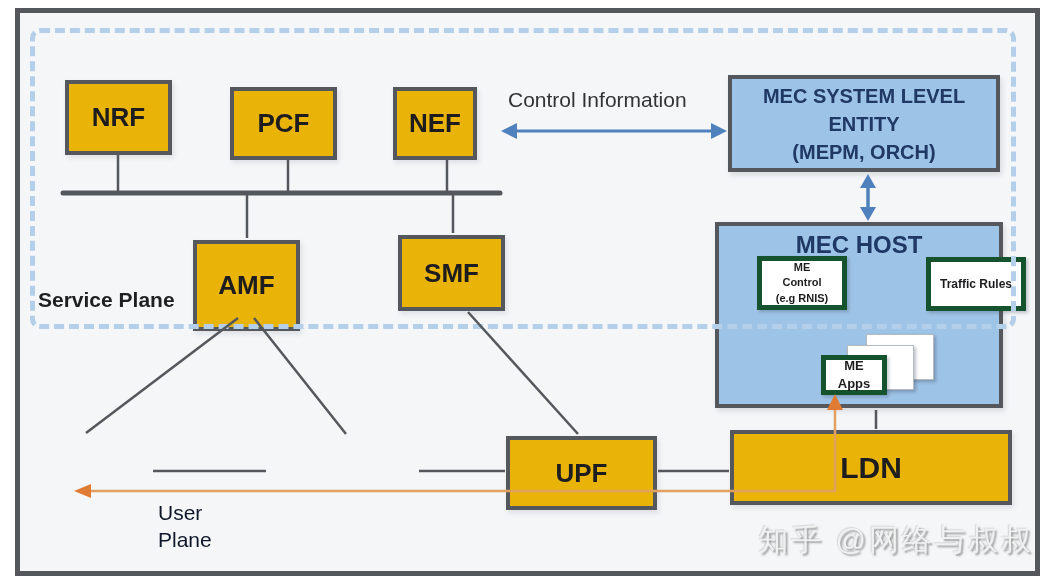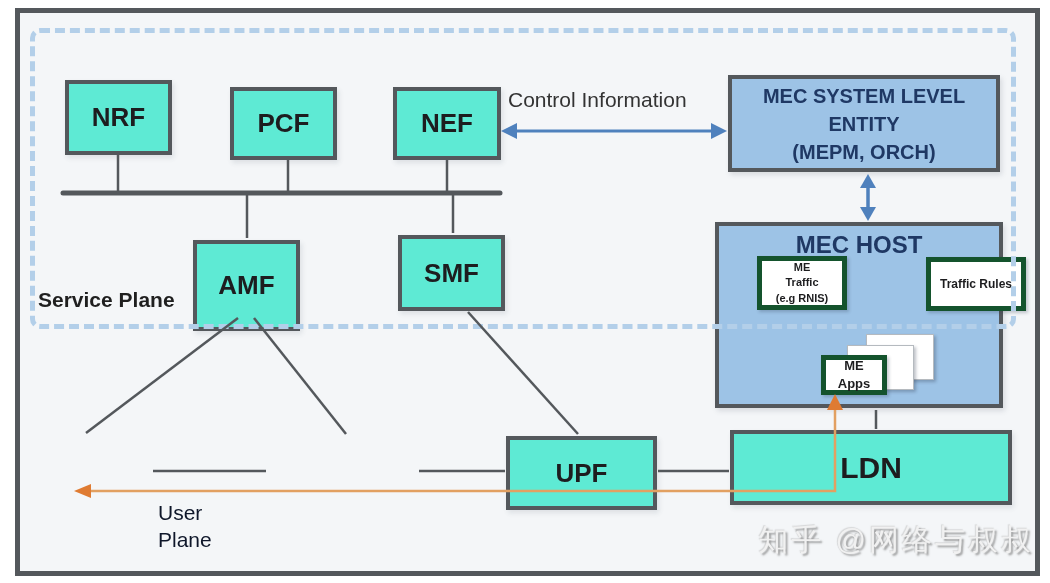--- a/index.html
+++ b/index.html
@@ -10,21 +10,21 @@
   #frame {
     position:absolute; left:15px; top:8px; width:1025px; height:568px;
     border:5px solid #54585c; background:#f4f6f8;
   }
   #cp-dash {
     position:absolute; left:30px; top:28px; width:986px; height:301px;
     border:5px dashed #b3cfe9; border-radius:10px;
     z-index:5; pointer-events:none;
   }
   .node {
-    position:absolute; background:#5eead4; border:4px solid #54585c;
+    position:absolute; background:#eab308; border:4px solid #54585c;
     display:flex; align-items:center; justify-content:center;
     font-weight:bold; font-size:26px; color:#1d1d1f;
     box-shadow:2px 3px 5px rgba(60,70,90,0.12);
     z-index:2; text-align:center;
   }
   .bluebox {
     position:absolute; background:#9dc3e6; border:4px solid #54585c;
     color:#1f3864; font-weight:bold; text-align:center;
     box-shadow:2px 3px 5px rgba(60,70,90,0.15);
     z-index:2;
@@ -65,21 +65,21 @@
 <div id="stage">
   <div id="frame"></div>
   <div id="cp-dash"></div>
 
   <div class="node" style="left:65px;top:80px;width:107px;height:75px;">
     <span>NRF</span>
   </div>
   <div class="node" style="left:230px;top:87px;width:107px;height:73px;">
     <span>PCF</span>
   </div>
-  <div class="node" style="left:393px;top:87px;width:108px;height:73px;">
+  <div class="node" style="left:393px;top:87px;width:84px;height:73px;">
     <span>NEF</span>
   </div>
   <div class="node" style="left:193px;top:240px;width:107px;height:91px;">
     <span>AMF</span>
   </div>
   <div class="node" style="left:398px;top:235px;width:107px;height:76px;text-align:right;">
     <span>SMF</span>
   </div>
 
   <div class="node" style="left:506px;top:436px;width:151px;height:74px;">
@@ -92,21 +92,21 @@
   <div class="bluebox mec-sle" style="left:728px;top:75px;width:272px;height:97px;">
     <span class="mline">MEC SYSTEM LEVEL</span>
     <span class="mline">ENTITY</span>
     <span class="mline">(MEPM, ORCH)</span>
   </div>
 
   <div class="bluebox" style="left:715px;top:222px;width:288px;height:186px;">
     <div class="mec-host-title">MEC HOST</div>
     <div class="subbox me-service" style="left:38px;top:30px;width:90px;height:54px;">
       <span>ME</span>
-      <span>Traffic</span>
+      <span>Control</span>
       <span>(e.g RNIS)</span>
     </div>
     <div class="subbox traffic-rules" style="left:179px;top:31px;width:100px;height:54px;margin-left:28px;">
       <span>Traffic Rules</span>
     </div>
     <div class="stackcard" style="left:147px;top:108px;width:68px;height:46px;"></div>
     <div class="stackcard" style="left:128px;top:119px;width:67px;height:45px;"></div>
     <div class="subbox me-apps" style="left:102px;top:129px;width:66px;height:40px;">
       <span>ME</span>
       <span>Apps</span>

